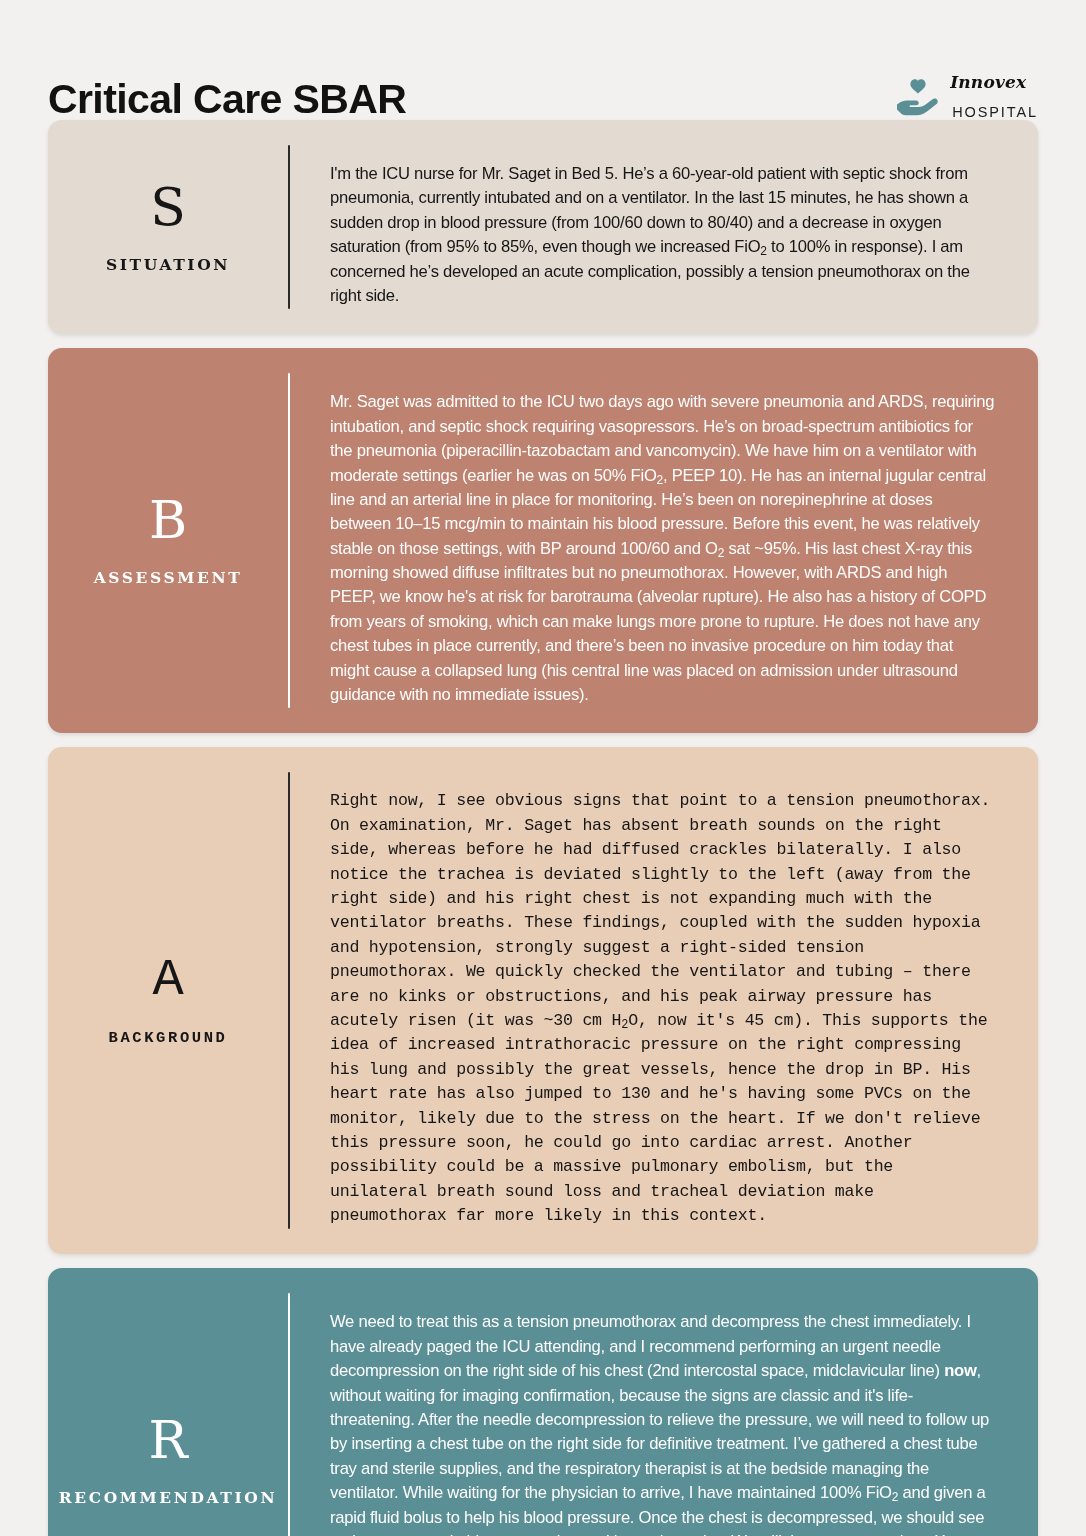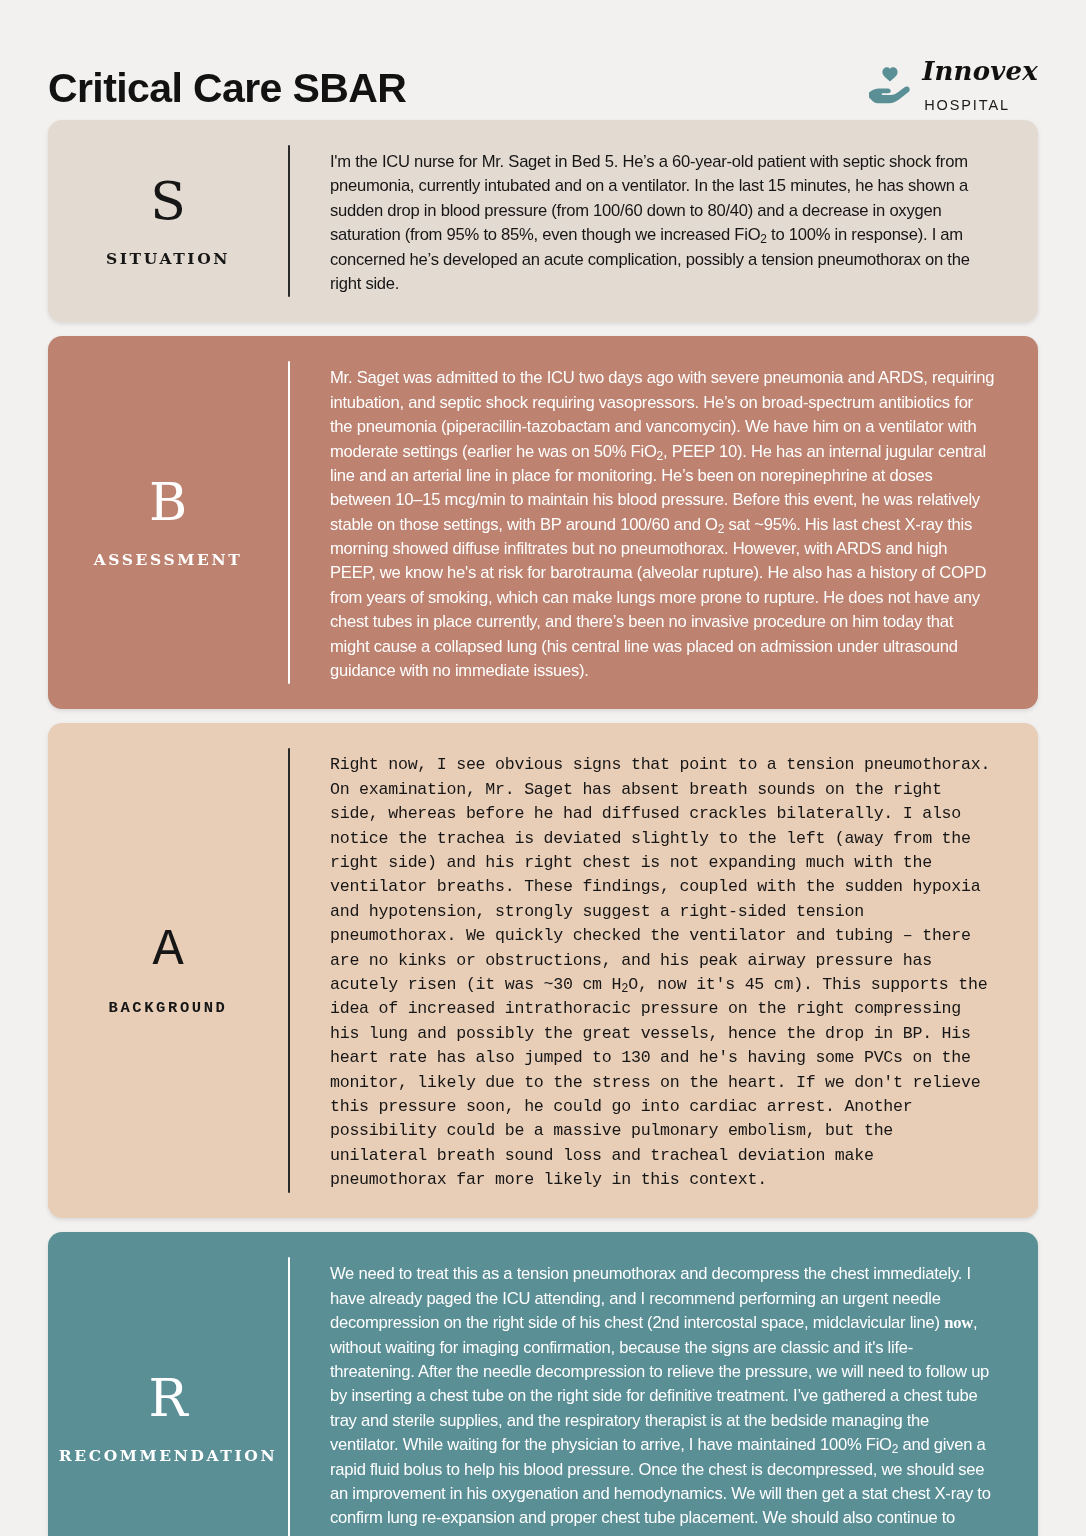--- a/index.html
+++ b/index.html
@@ -16,21 +16,21 @@
     width: 1086px;
     height: 1536px;
     background: #f2f1ef;
     padding: 0;
     overflow: hidden;
   }
 
   
   .header {
     display: flex;
-    align-items: center;
+    align-items: flex-end;
     justify-content: space-between;
     padding: 56px 48px 0 48px;
     height: 120px;
   }
 
   .doc-title {
     font-family: "Liberation Sans", sans-serif;
     font-weight: bold;
     font-size: 41px;
     letter-spacing: -0.6px;
@@ -57,21 +57,21 @@
     display: flex;
     flex-direction: column;
     align-items: flex-start;
     line-height: 1;
   }
 
   .logo-name {
     font-family: "DejaVu Serif", serif;
     font-style: italic;
     font-weight: bold;
-    font-size: 26px;
+    font-size: 17px;
     color: #111;
     letter-spacing: 0.2px;
   }
 
   .logo-sub {
     font-family: "Liberation Sans", sans-serif;
     font-size: 14.5px;
     letter-spacing: 1.9px;
     color: #1b1b1b;
     margin-top: 14px;
@@ -122,33 +122,33 @@
 
   .divider {
     width: 2px;
     flex: 0 0 2px;
     margin: 25px 0;
     border-radius: 1px;
   }
 
   .card-body {
     flex: 1 1 auto;
-    padding: 30px 42px 26px 40px;
+    padding: 42px 42px 26px 40px;
     display: flex;
     align-items: center;
   }
 
   .body-text {
     font-family: "Liberation Sans", sans-serif;
     font-size: 16.6px;
     line-height: 1.47;
     letter-spacing: -0.25px;
   }
 
-  .body-text b { font-weight: bold; font-family: Liberation Serif, serif; }
+  .body-text b { font-weight: bold; }
   .body-text sub { font-size: 0.72em; line-height: 0; vertical-align: -0.28em; }
 
   
   .card-s            { background: #e3dad1; }
   .card-s .letter,
   .card-s .section-name,
   .card-s .body-text { color: #161616; }
   .card-s .divider   { background: #2a2a2a; }
 
   .card-b            { background: #bd8270; }

